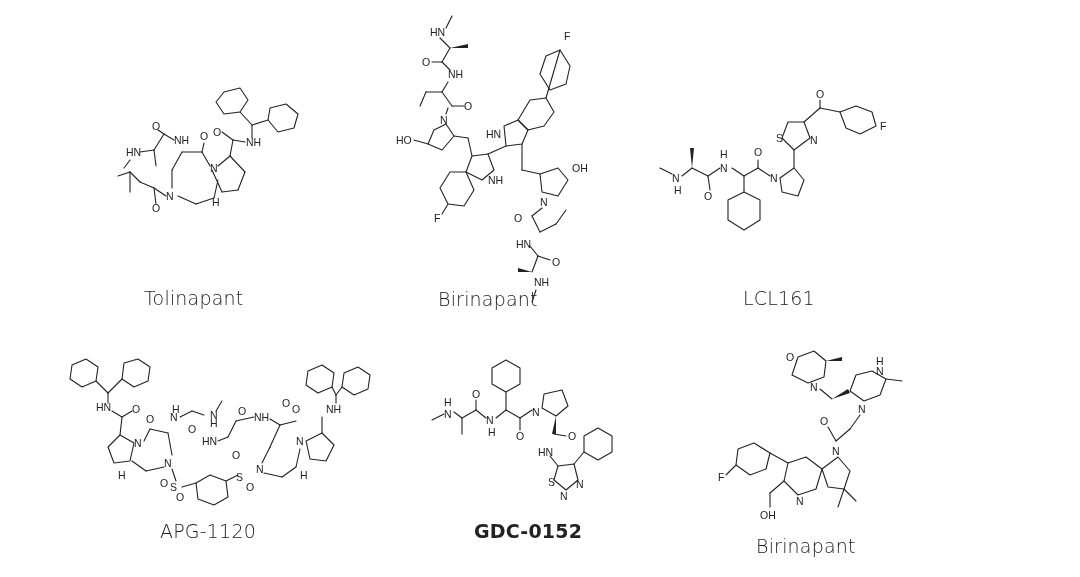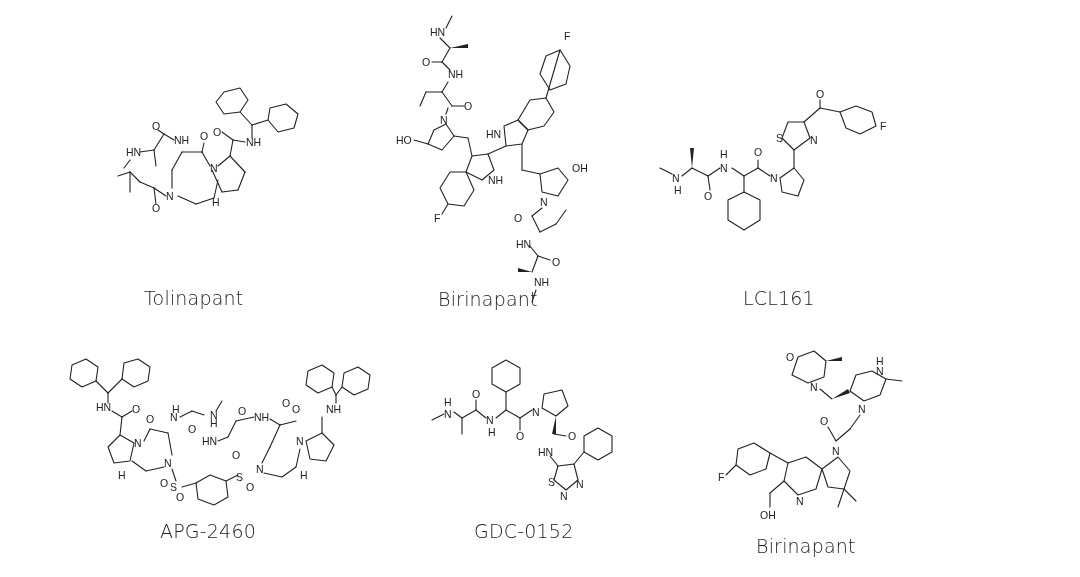--- a/index.html
+++ b/index.html
@@ -230,21 +230,21 @@
     <text x="240" y="124">H</text>
     <line class="b" x1="262" y1="78" x2="262" y2="62"></line>
     <text x="232" y="58">O</text>
     <text x="266" y="58">NH</text>
     <line class="b" x1="276" y1="48" x2="276" y2="40"></line>
     <polygon class="b" points="248,16 262,10 274,18 272,32 258,38 246,30"></polygon>
     <polygon class="b" points="284,18 298,12 310,20 308,34 294,40 282,32"></polygon>
     <line class="b" x1="272" y1="32" x2="276" y2="40"></line>
       <line class="b" x1="282" y1="32" x2="276" y2="40"></line>
   </svg>
-  <div class="label" style="left:100px;top:165px;">APG-2460</div>
+  <div class="label" style="left:100px;top:165px;">APG-1120</div>
 </div>
 
 <div class="panel" style="left:420px;top:360px;width:210px;height:190px;">
   <svg width="210" height="150">
     <line class="b" x1="12" y1="60" x2="24" y2="54"></line>
     <text x="24" y="46">H</text>
       <text x="24" y="58">N</text>
     <line class="b" x1="34" y1="52" x2="42" y2="58"></line>
     <line class="b" x1="42" y1="58" x2="42" y2="74"></line>
     <line class="b" x1="42" y1="58" x2="56" y2="50"></line>
@@ -267,21 +267,21 @@
       <line class="b" x1="134" y1="74" x2="146" y2="76"></line>
     <text x="118" y="96">HN</text>
     <line class="b" x1="130" y1="96" x2="138" y2="106"></line>
     <polygon class="b" points="138,106 154,104 158,120 146,130 134,120"></polygon>
     <text x="128" y="126">S</text>
       <text x="140" y="140">N</text>
       <text x="156" y="128">N</text>
     <line class="b" x1="154" y1="104" x2="164" y2="92"></line>
     <polygon class="b" points="164,92 164,76 178,68 192,76 192,92 178,100"></polygon>
   </svg>
-  <div class="label" style="left:54px;top:160px;">GDC-0152</div>
+  <div class="label" style="left:54px;top:160px;font-weight:bold;">GDC-0152</div>
 </div>
 
 <div class="panel" style="left:680px;top:345px;width:240px;height:225px;">
   <svg width="240" height="175">
     <text x="106" y="16">O</text>
     <polygon class="b" points="118,12 134,6 146,16 144,32 128,38 112,30"></polygon>
     <polygon class="wedge" points="146,16 162,12 162,16"></polygon>
     <text x="130" y="46">N</text>
     <line class="b" x1="140" y1="44" x2="152" y2="54"></line>
     <polygon class="wedge" points="152,54 168,44 170,48"></polygon>

